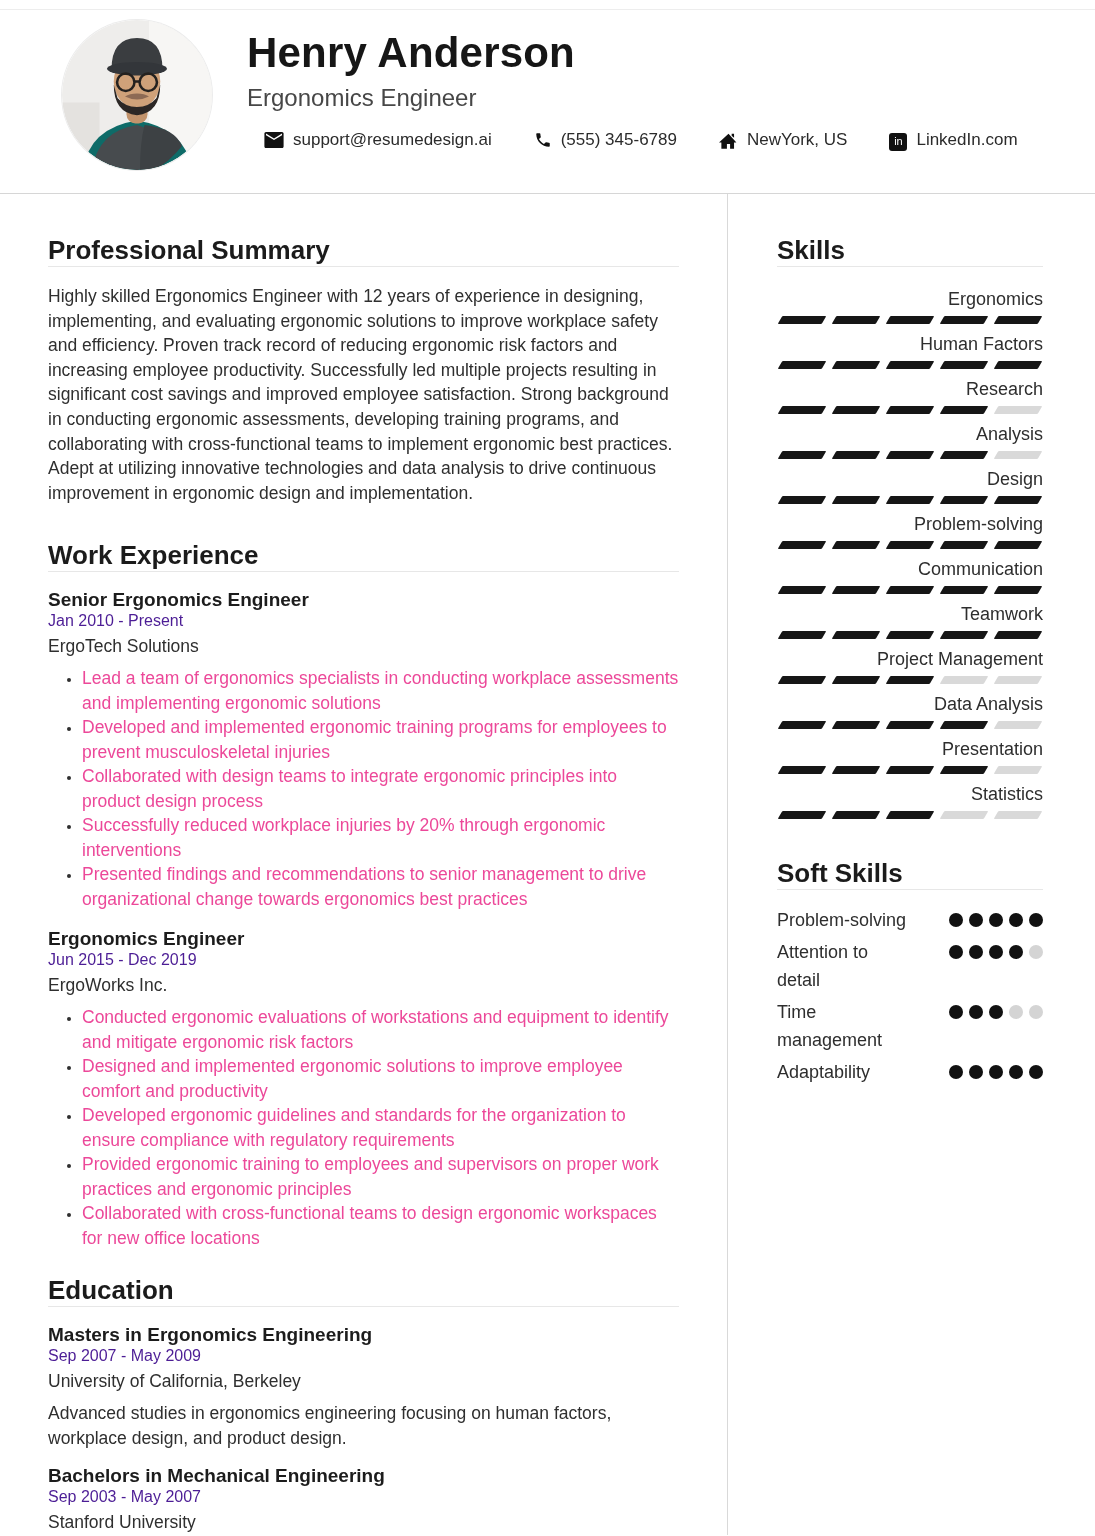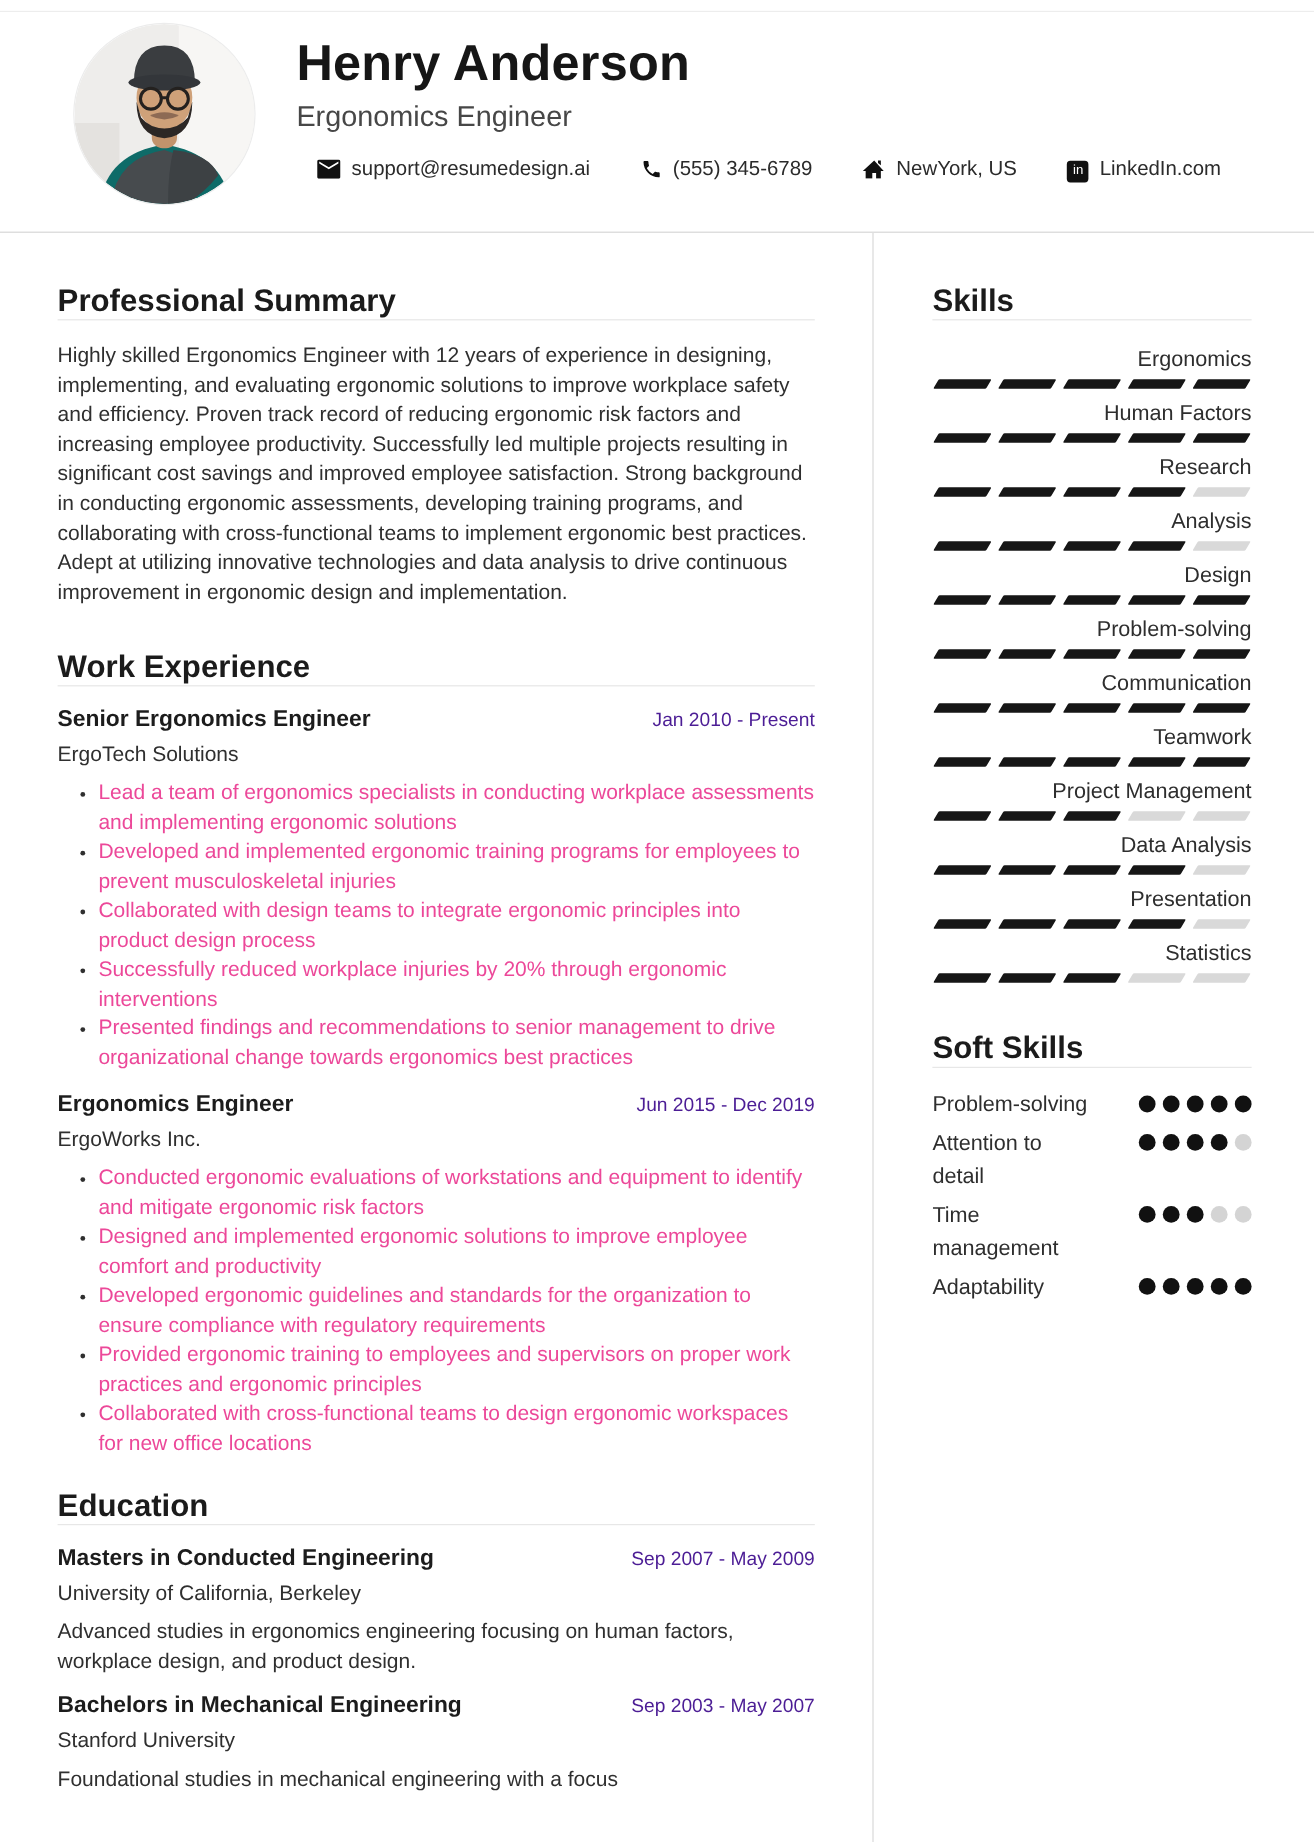--- a/index.html
+++ b/index.html
@@ -40,21 +40,21 @@
     margin: 0; font-size: 26px; line-height: 32px; font-weight: 700; color: #1b1b1b;
     border-bottom: 1px solid #e7e7e7;
   }
   section.sec-summary { margin-top: 40px; }
   section.sec-work { margin-top: 34px; }
   section.sec-education { margin-top: 24px; }
 
   .summary-text { margin: 17px 0 0 0; font-size: 17.5px; line-height: 24.6px; color: #2f2f2f; }
 
   .job { margin-top: 16px; }
-  .job-head { display: flex; justify-content: space-between; align-items: baseline; }
+  .job-head { display: flex; justify-content: space-between; align-items: baseline; flex-direction: column; }
   .job-title { font-size: 19px; line-height: 24px; font-weight: 700; color: #1c1c1c; }
   .job-dates { font-size: 16px; color: #4c1d95; }
   .job-company { margin-top: 4px; font-size: 17.5px; line-height: 24px; color: #2f2f2f; }
   ul.bullets { margin: 8px 0 0 0; padding: 0 0 0 34px; }
   ul.bullets li { font-size: 17.5px; line-height: 24.5px; color: #ec4899; }
   ul.bullets li::marker { color: #2f2f2f; font-size: 0.85em; }
 
   .edu { margin-top: 16px; }
   .edu.second { margin-top: 14px; }
   .edu-desc { margin: 8px 0 0 0; font-size: 17.5px; line-height: 24.5px; color: #2f2f2f; }
@@ -192,21 +192,21 @@
               </ul>
             </div>
           </div>
       </section>
 
       <section class="sec-education">
         <h2 class="section-heading">Education</h2>
         <div id="education-list">
             <div class="edu">
               <div class="job-head">
-                <span class="job-title">Masters in Conducted Engineering</span>
+                <span class="job-title">Masters in Ergonomics Engineering</span>
                 <span class="job-dates">Sep 2007 - May 2009</span>
               </div>
               <div class="job-company">University of California, Berkeley</div>
               <p class="edu-desc">Advanced studies in ergonomics engineering focusing on human factors, workplace design, and product design.</p>
             </div>
             <div class="edu second">
               <div class="job-head">
                 <span class="job-title">Bachelors in Mechanical Engineering</span>
                 <span class="job-dates">Sep 2003 - May 2007</span>
               </div>

